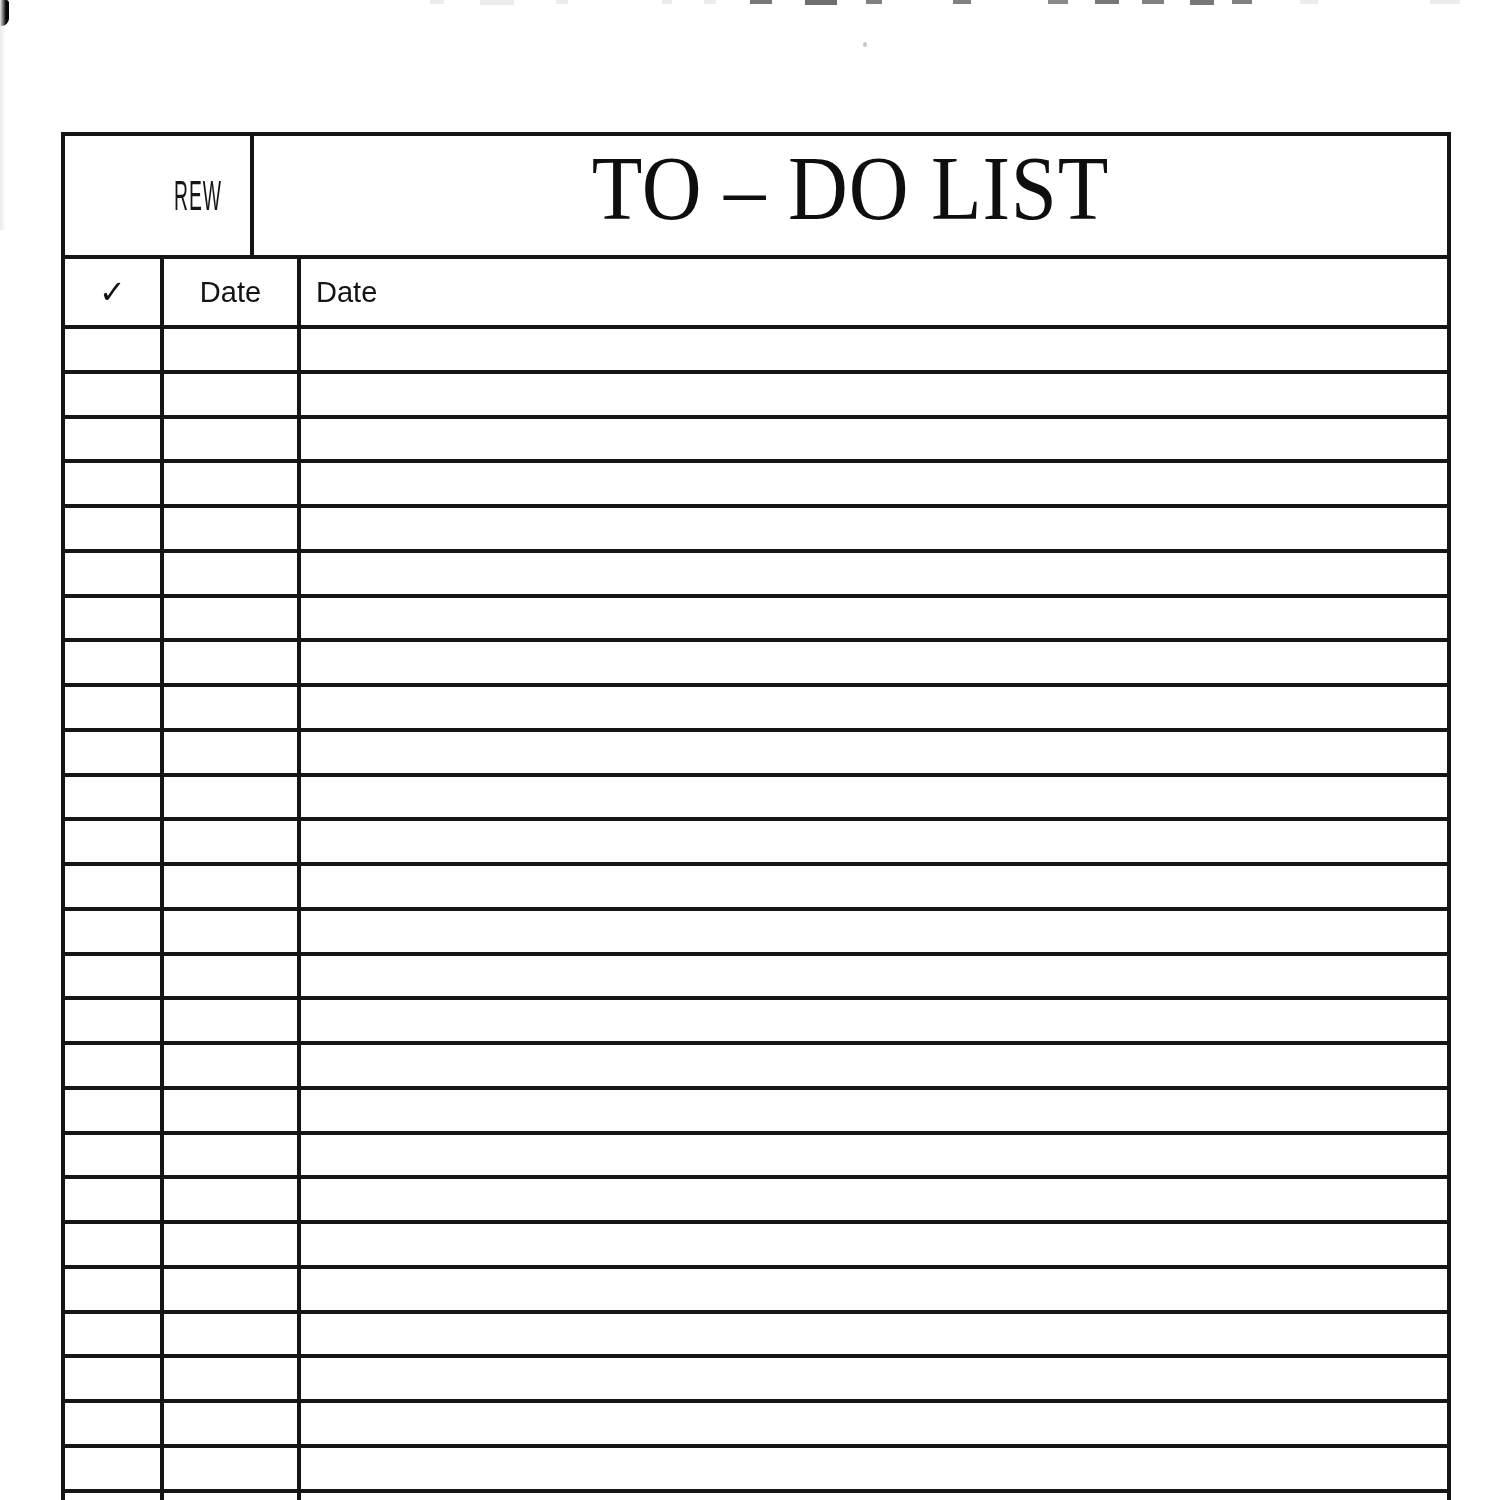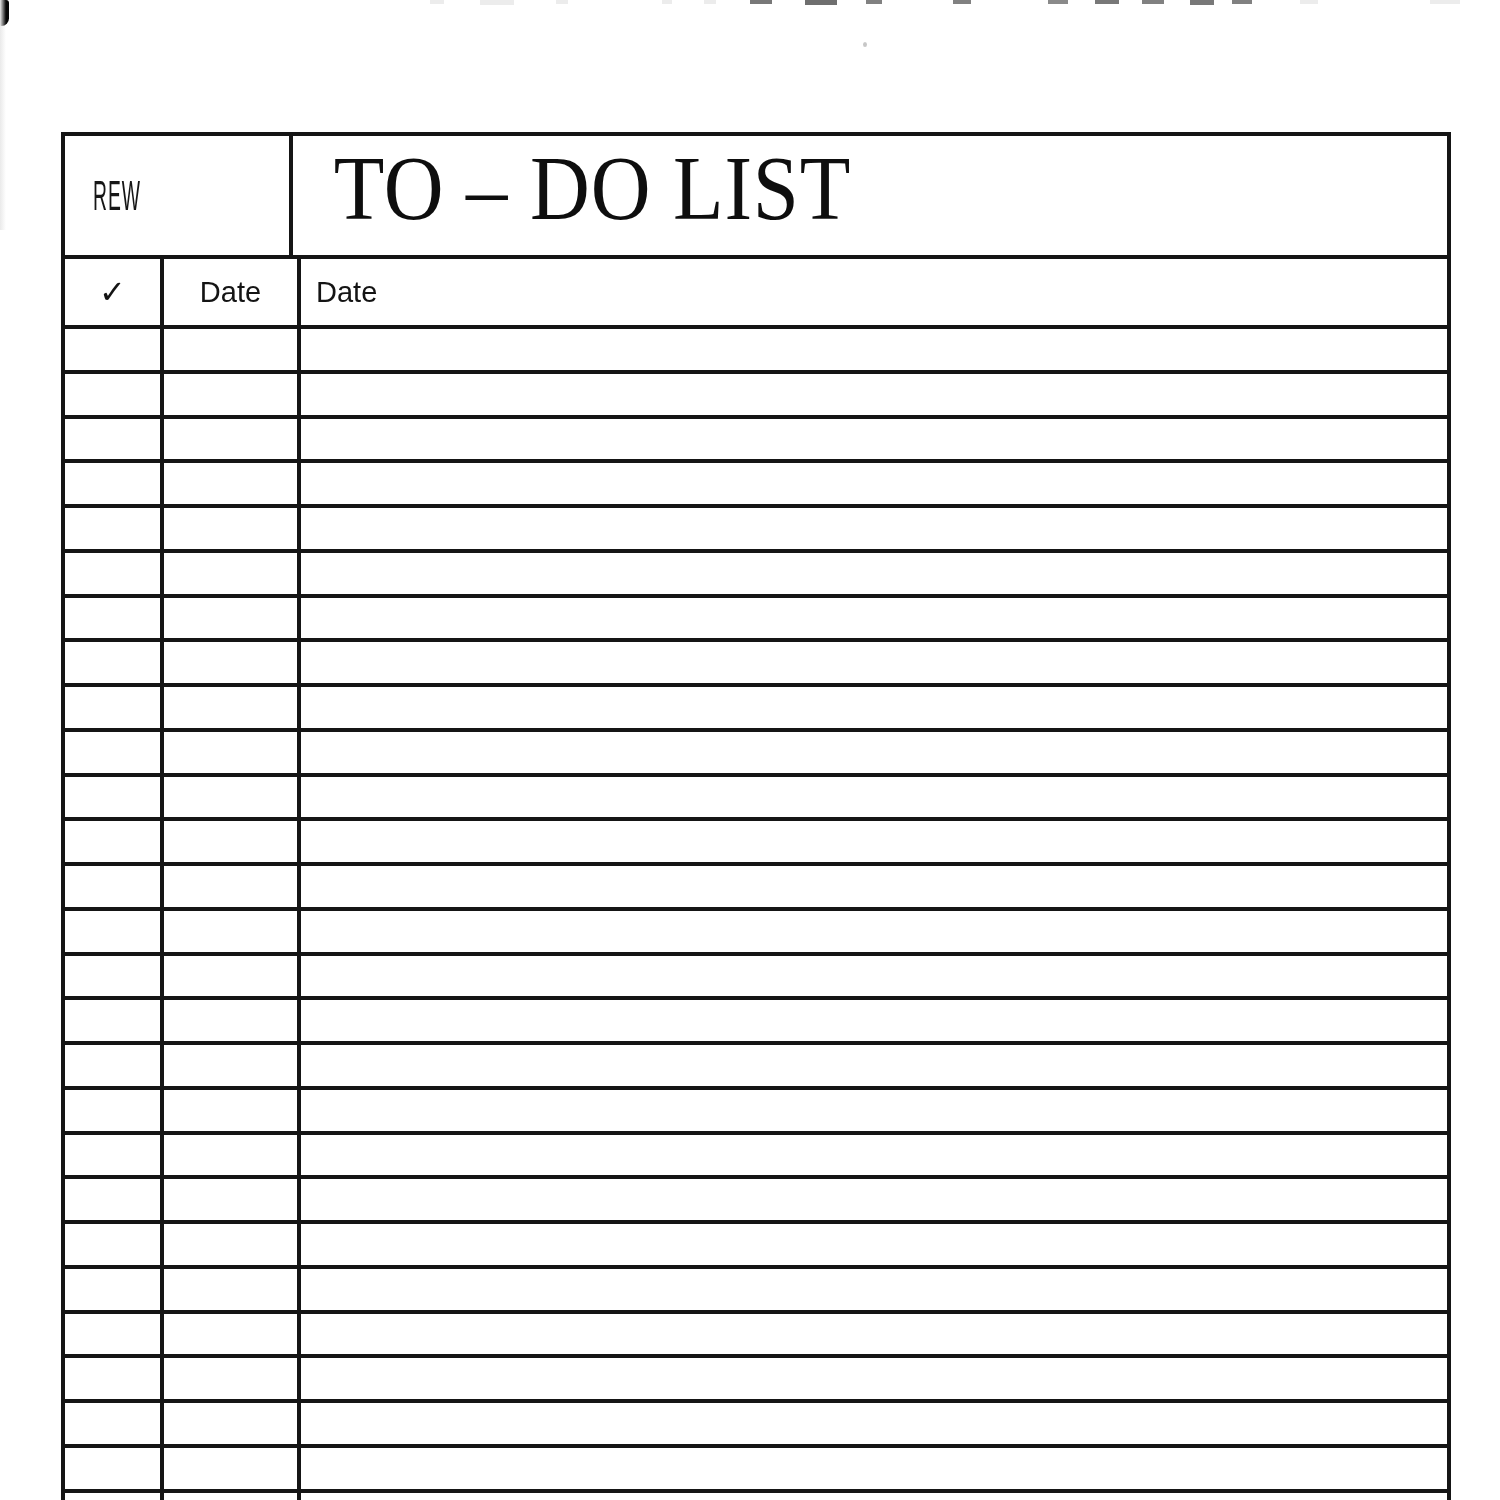--- a/index.html
+++ b/index.html
@@ -49,22 +49,22 @@
   }
   .title-row  { height: 123px; }
   .header-row { height: 70px; }
   .data-row   { height: 44.75px; }
 
   .cell { height: 100%; display: flex; align-items: center; }
   .v-div { border-right: 4px solid var(--ink); }
   .c1 { width: 99px;  justify-content: center; }
   .c2 { width: 137px; justify-content: center; }
   .c3 { flex: 1; justify-content: flex-start; padding-left: 15px; }
-  .corner-cell { width: 228px; justify-content: flex-start; }
-  .title-cell  { flex: 1; justify-content: flex-start; padding-left: 12px; }
+  .corner-cell { width: 189px; justify-content: flex-end; }
+  .title-cell  { flex: 1; justify-content: center; }
 
   .corner-label {
     display: inline-block;
     font-family: "Liberation Sans", sans-serif;
     font-size: 42px;
     letter-spacing: 2px;
     color: #161616;
     transform: scaleX(0.46);
     transform-origin: center;
     white-space: nowrap;

